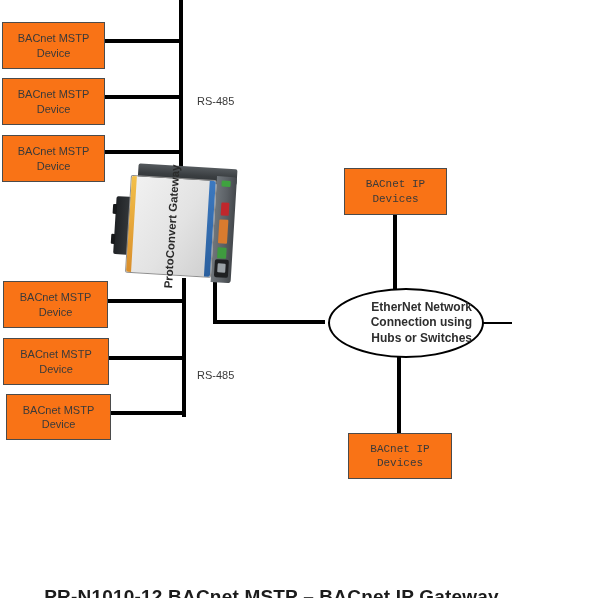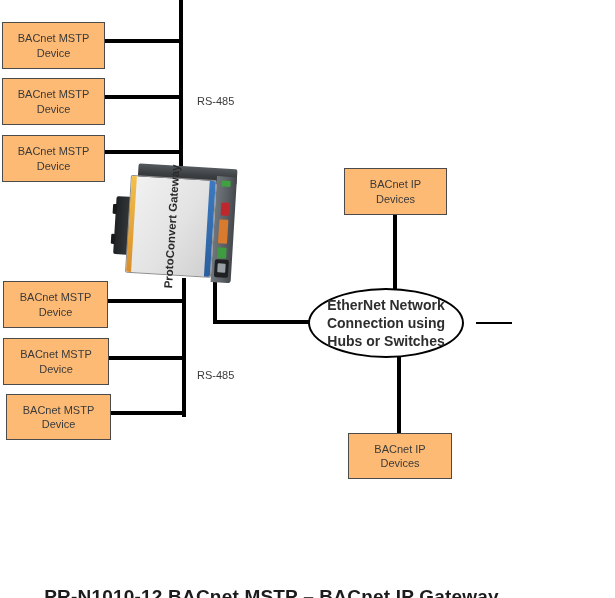--- a/index.html
+++ b/index.html
@@ -8,35 +8,35 @@
     width:615px;height:598px;
     background:#ffffff;
     font-family:"Liberation Sans", sans-serif;
     overflow:hidden;
   }
   .line{position:absolute;background:#000;}
   .line.thin{background:#000;}
   .node{
     position:absolute;
     border:1px solid #4b4b4b;
-    background:#fdba74;
+    background:#f97316;
     display:flex;align-items:center;justify-content:center;
     text-align:center;
     font-size:11px;line-height:1.3;color:#3a3a3a;
   }
   .node span{display:block;}
   .mstp span{max-width:80px;}
-  .ip span{max-width:62px;}
+  .ip span{max-width:62px;font-family:Liberation Mono, monospace;}
   .cloud{
     position:absolute;
-    left:308px;top:288px;width:156px;height:70px;
+    left:328px;top:288px;width:156px;height:70px;
     border:2px solid #000;border-radius:50%;
     background:#fff;
     display:flex;align-items:center;justify-content:center;
-    text-align:center;font-weight:bold;font-size:14px;line-height:1.3;color:#2e2e2e;
+    text-align:right;font-weight:bold;font-size:12px;line-height:1.3;color:#2e2e2e;
     box-sizing:border-box;
     z-index:2;
   }
   .cloud span{display:block;width:132px;}
   .rs485{
     position:absolute;font-size:11px;color:#3a3a3a;white-space:nowrap;
   }
   .title{
     position:absolute;left:0;top:570px;width:543px;
     text-align:center;font-weight:bold;font-size:19px;color:#1c1c1c;

